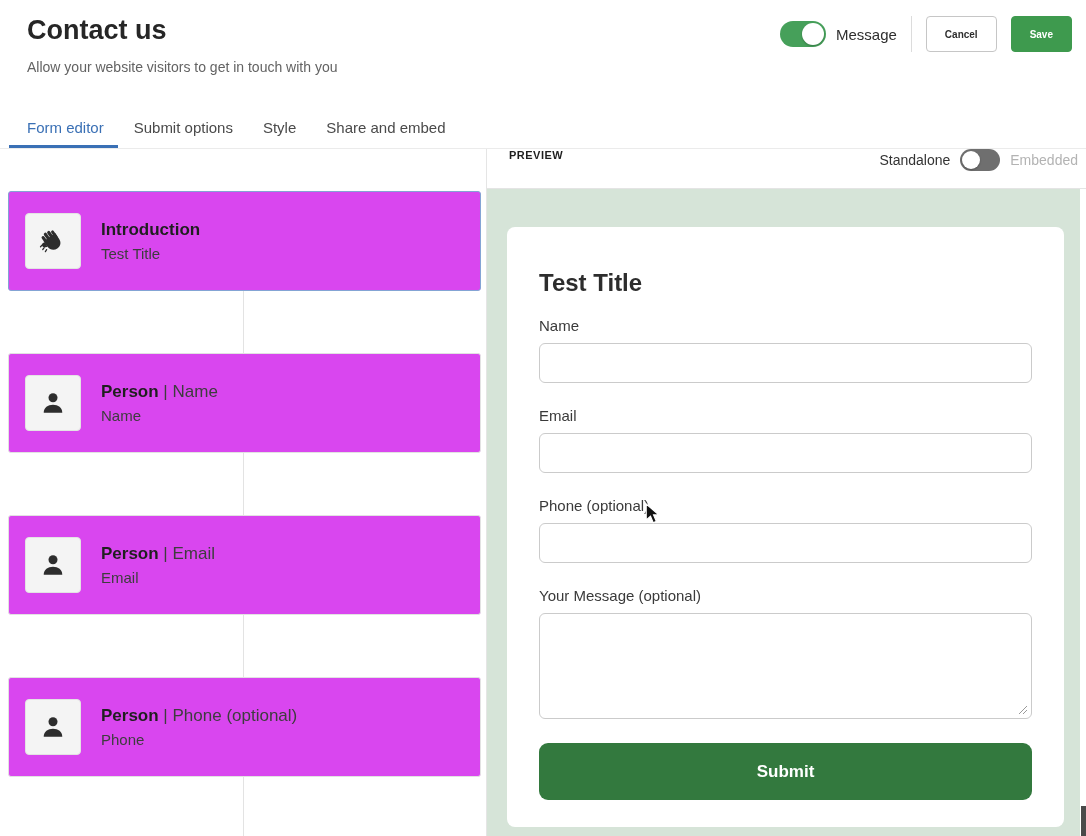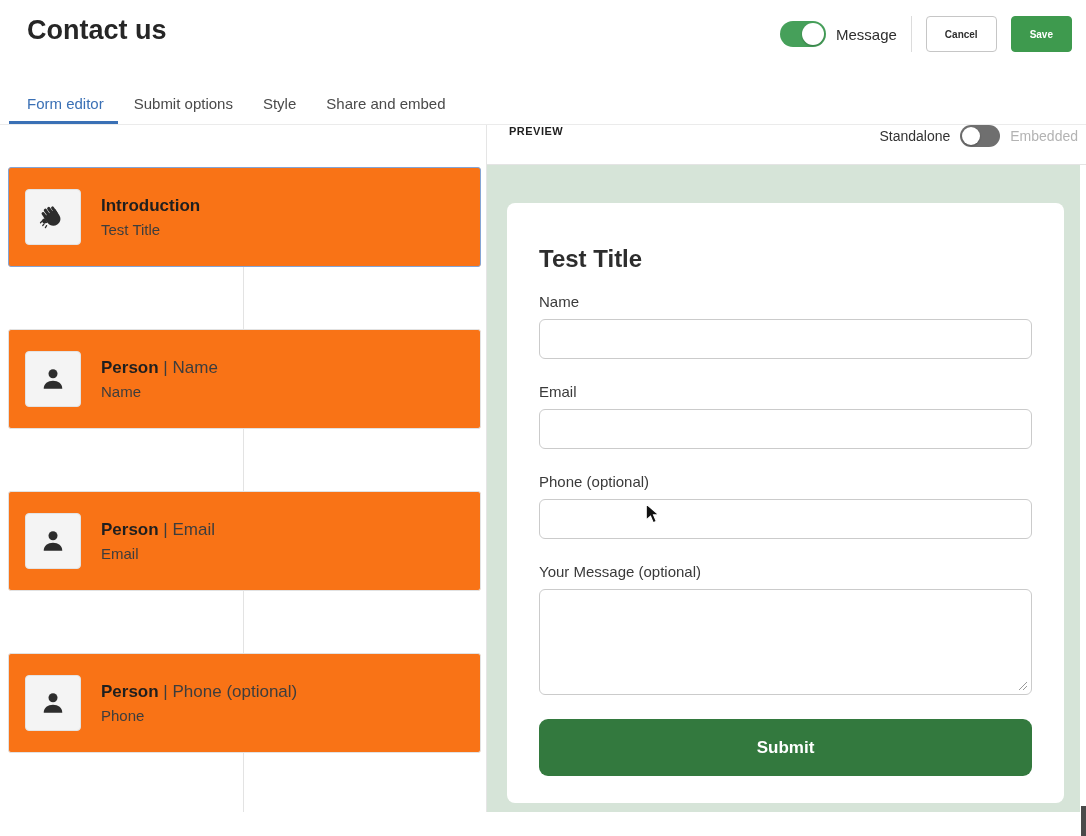--- a/index.html
+++ b/index.html
@@ -61,21 +61,21 @@
 
   
   .editor { position: relative; width: 487px; border-right: 1px solid #e5e5e5; }
   .connector {
     position: absolute; left: 243px; top: 142px; bottom: 0;
     width: 1px; background: #e3e3e3;
   }
   .block {
     position: relative; z-index: 1;
     width: 473px; height: 100px; margin: 0 0 62px 8px;
-    background: #f97316; border: 1px solid #e2e2e2; border-radius: 3px;
+    background: #d946ef; border: 1px solid #e2e2e2; border-radius: 3px;
     display: flex; align-items: center; gap: 20px; padding-left: 16px;
     cursor: pointer;
   }
   .block.first { margin-top: 42px; }
   .block.selected { border: 1.5px solid #84a4d4; }
   .block-icon {
     flex: 0 0 56px; width: 56px; height: 56px;
     background: #f4f4f4; border: 1px solid #e3e3e3; border-radius: 4px;
     display: flex; align-items: center; justify-content: center;
   }
@@ -125,20 +125,21 @@
   .scroll-frag { position: absolute; right: 0; bottom: 0; width: 5px; height: 30px; background: #4a4a4a; }
 </style>
 </head>
 <body>
 
 <div class="app">
 
   <header>
     <div class="header-left">
       <div class="page-title">Contact us</div>
+      <div class="page-subtitle">Allow your website visitors to get in touch with you</div>
     </div>
     <div class="header-right">
       <div class="toggle-wrap">
         <span class="toggle on">
             <span class="knob"></span>
           </span>
         <span class="toggle-label">Message</span>
       </div>
       <span class="vdiv"></span>
       <button class="btn cancel">Cancel</button>

